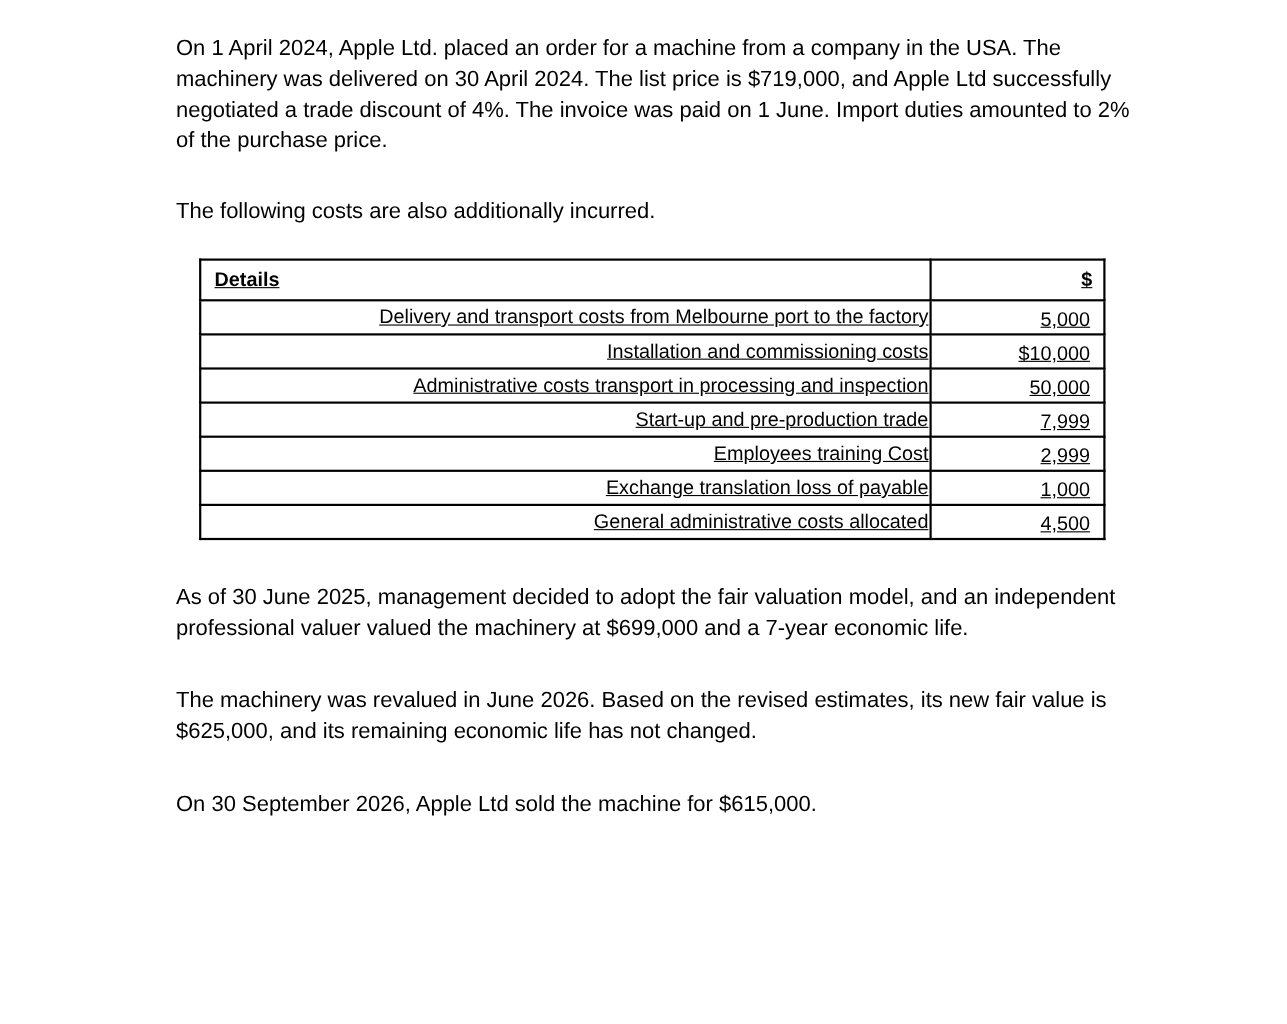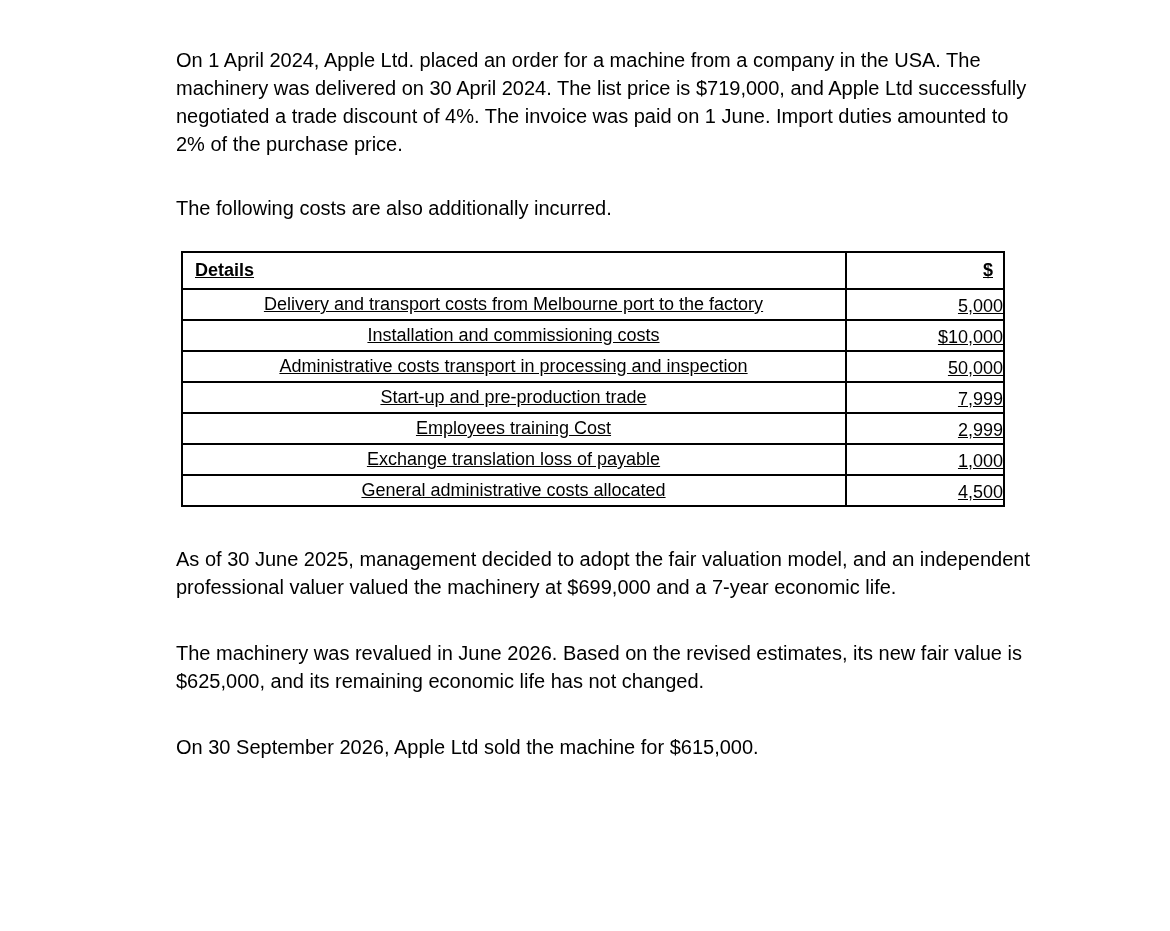--- a/index.html
+++ b/index.html
@@ -20,21 +20,21 @@
   }
   .content {
     position: absolute;
     top: 30px;
     left: 160px;
     width: 886px;
   }
   .para {
     font-size: 20px;
     line-height: 28px;
-    margin: 16px;
+    margin: 0;
     color: #000000;
   }
   .para + .para { margin-top: 36px; }
   #para-3 { margin-top: 37px; }
   #para-4, #para-5, #para-6 { margin-top: 38px; }
 
   table.costs {
     border-collapse: collapse;
     table-layout: fixed;
     width: 822px;
@@ -56,28 +56,28 @@
     padding-left: 12px;
     vertical-align: middle;
   }
   th.amount-header {
     text-align: right;
     font-weight: bold;
     padding-right: 10px;
     vertical-align: middle;
   }
   td.label-cell {
-    text-align: center;
+    text-align: right;
     padding-left: 0;
     vertical-align: middle;
     font-weight: normal;
   }
   td.amount-cell {
     text-align: right;
-    padding-right: 0;
+    padding-right: 12px;
     vertical-align: bottom;
     padding-bottom: 2px;
   }
 </style>
 </head>
 <body>
 
 <div class="page">
   <div class="content">
 

